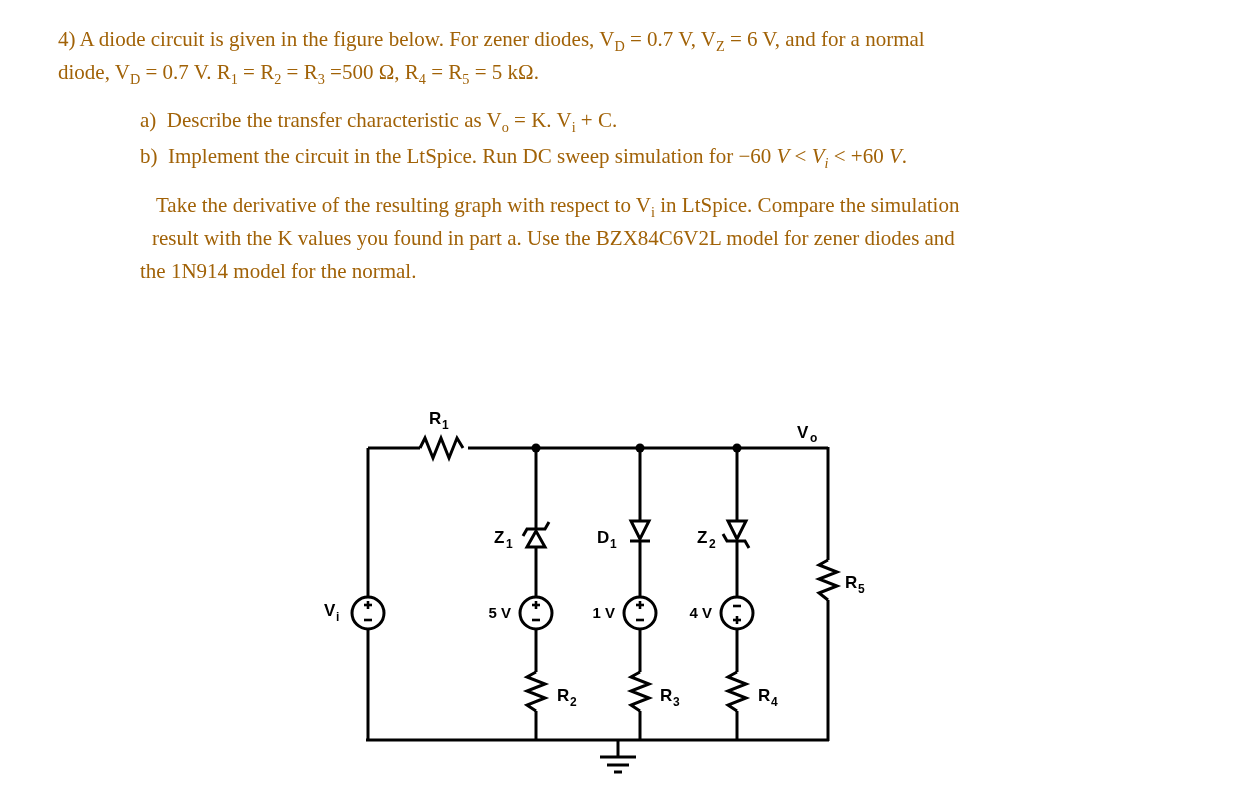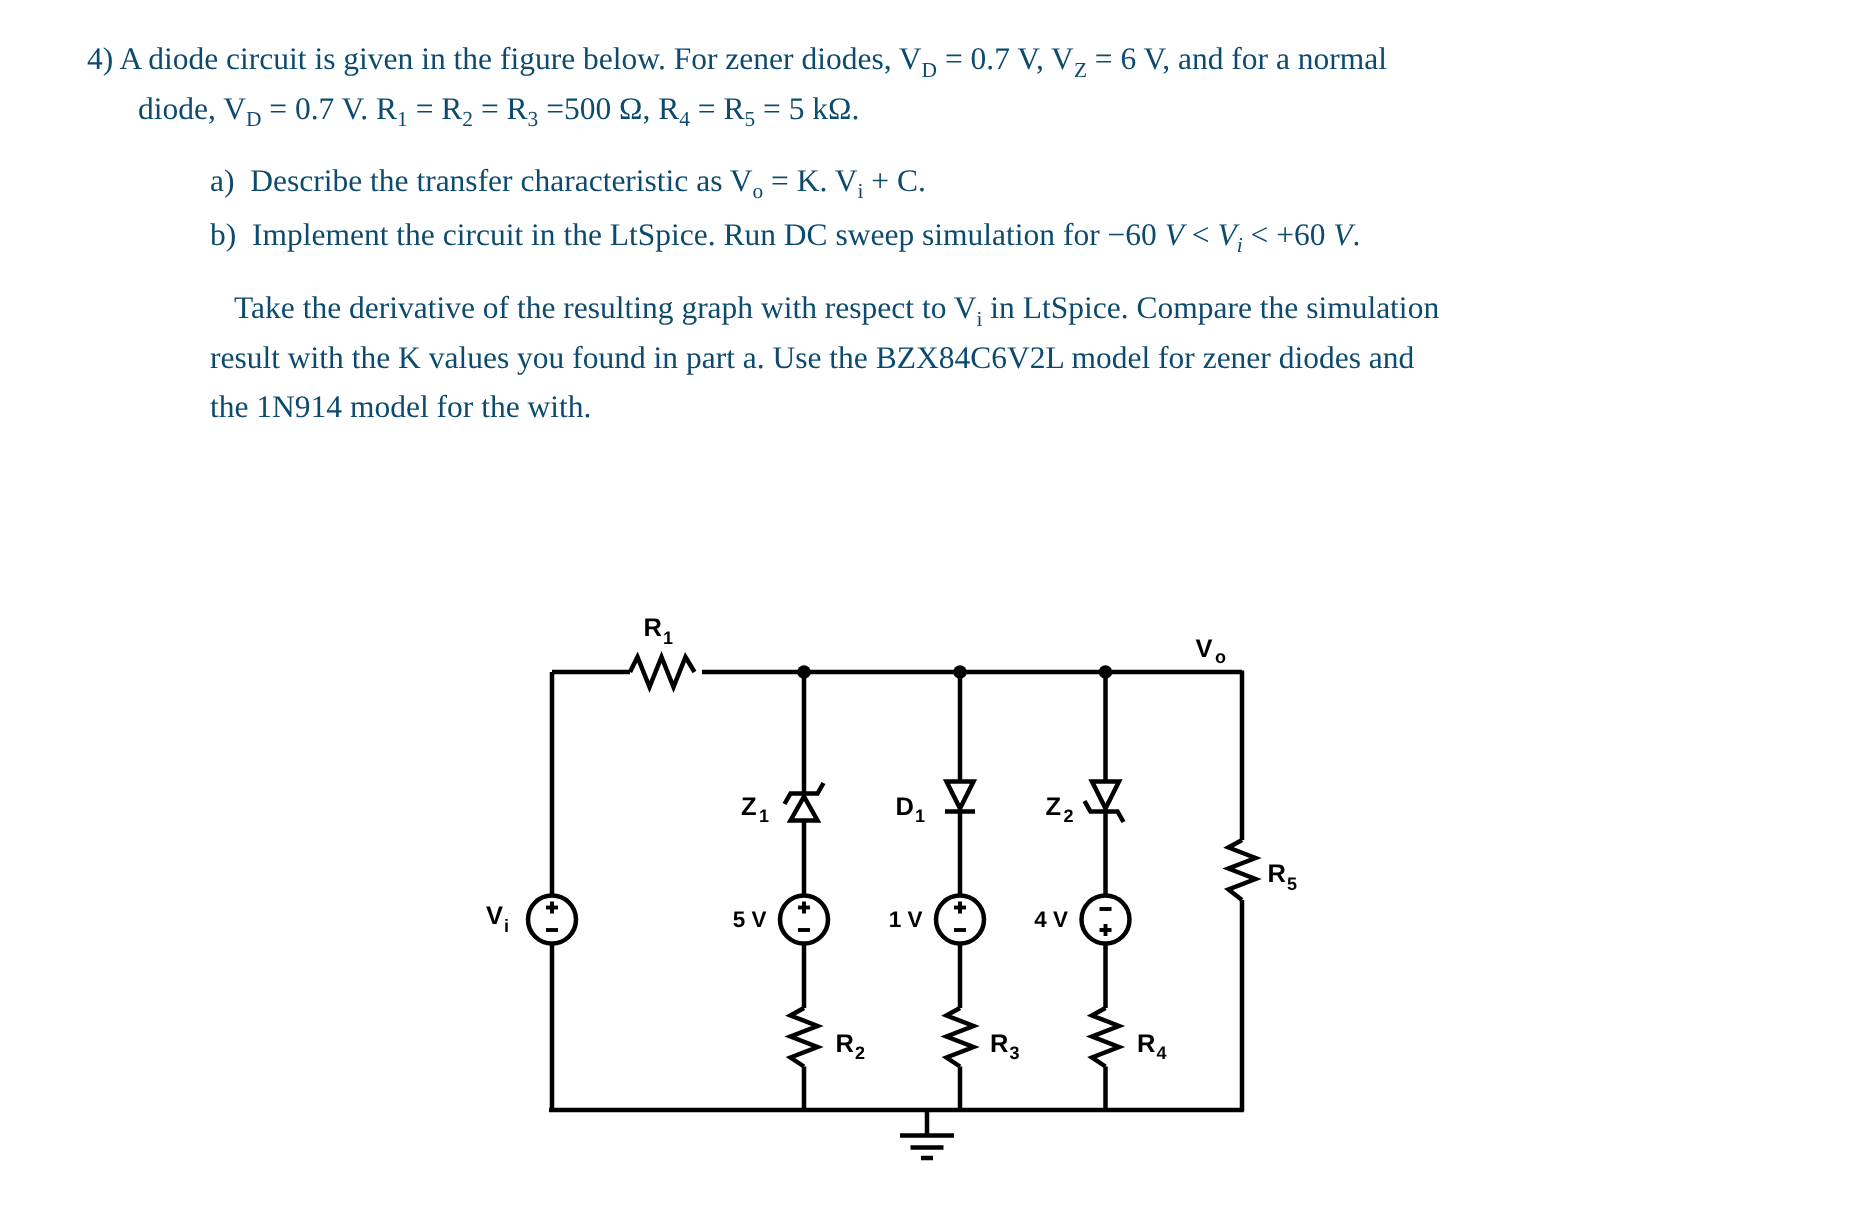--- a/index.html
+++ b/index.html
@@ -9,21 +9,21 @@
     position: relative;
     font-family: "Liberation Serif", serif;
     color: #000000;
     overflow: hidden;
   }
   .tline {
     position: absolute;
     font-size: 21px;
     line-height: 26px;
     white-space: pre;
-    color: #0c4a6e;
+    color: #a16207;
   }
   .tline sub { font-size: 0.68em; line-height: 0; }
   #circuit { position: absolute; left: 0; top: 0; }
   #circuit text {
     font-family: "Liberation Sans", sans-serif;
     font-weight: bold;
     fill: #000000;
   }
   #circuit .lbl  { font-size: 17px; }
   #circuit .sub  { font-size: 12px; }
@@ -31,28 +31,28 @@
   .wire { stroke: #000000; stroke-width: 3; fill: none; }
   .thin { stroke: #000000; stroke-width: 2.6; fill: none; }
   .dot  { fill: #000000; stroke: none; }
 </style>
 </head>
 <body>
 
 <div>
 
   <div class="tline" style="left:58px; top:26px;">4) A diode circuit is given in the figure below. For zener diodes, V<sub>D</sub> = 0.7 V, V<sub>Z</sub> = 6 V, and for a normal</div>
-  <div class="tline" style="left:58px; top:59px;margin-left:34px;">diode, V<sub>D</sub> = 0.7 V. R<sub>1</sub> = R<sub>2</sub> = R<sub>3</sub> =500 Ω, R<sub>4</sub> = R<sub>5</sub> = 5 kΩ.</div>
+  <div class="tline" style="left:58px; top:59px;">diode, V<sub>D</sub> = 0.7 V. R<sub>1</sub> = R<sub>2</sub> = R<sub>3</sub> =500 Ω, R<sub>4</sub> = R<sub>5</sub> = 5 kΩ.</div>
 
   <div class="tline" style="left:140px; top:107px;">a)  Describe the transfer characteristic as V<sub>o</sub> = K. V<sub>i</sub> + C.</div>
 
   <div class="tline" style="left:140px; top:143px;">b)  Implement the circuit in the LtSpice. Run DC sweep simulation for −60 <i>V</i> &lt; <i>V</i><sub><i>i</i></sub> &lt; +60 <i>V</i>.</div>
   <div class="tline" style="left:156px; top:192px;">Take the derivative of the resulting graph with respect to V<sub>i</sub> in LtSpice. Compare the simulation</div>
-  <div class="tline" style="left:140px; top:225px;">result with the K values you found in part a. Use the BZX84C6V2L model for zener diodes and</div>
-  <div class="tline" style="left:140px; top:258px;">the 1N914 model for the with.</div>
+  <div class="tline" style="left:152px; top:225px;">result with the K values you found in part a. Use the BZX84C6V2L model for zener diodes and</div>
+  <div class="tline" style="left:140px; top:258px;">the 1N914 model for the normal.</div>
 
   <svg id="circuit" width="1236" height="806" viewBox="0 0 1236 806">
 
     <g>
       <path class="wire" d="M368,448 H420"></path>
       <path class="wire" d="M468,448 H828"></path>
     </g>
     <g>
       <path class="wire" d="M368,448 V597"></path>
       <path class="wire" d="M368,629 V741"></path>

